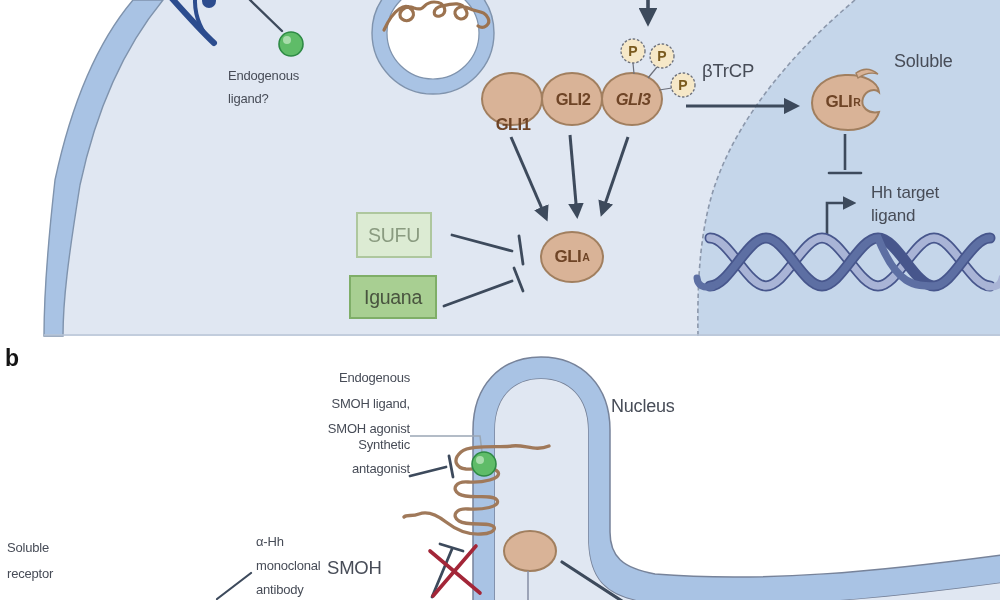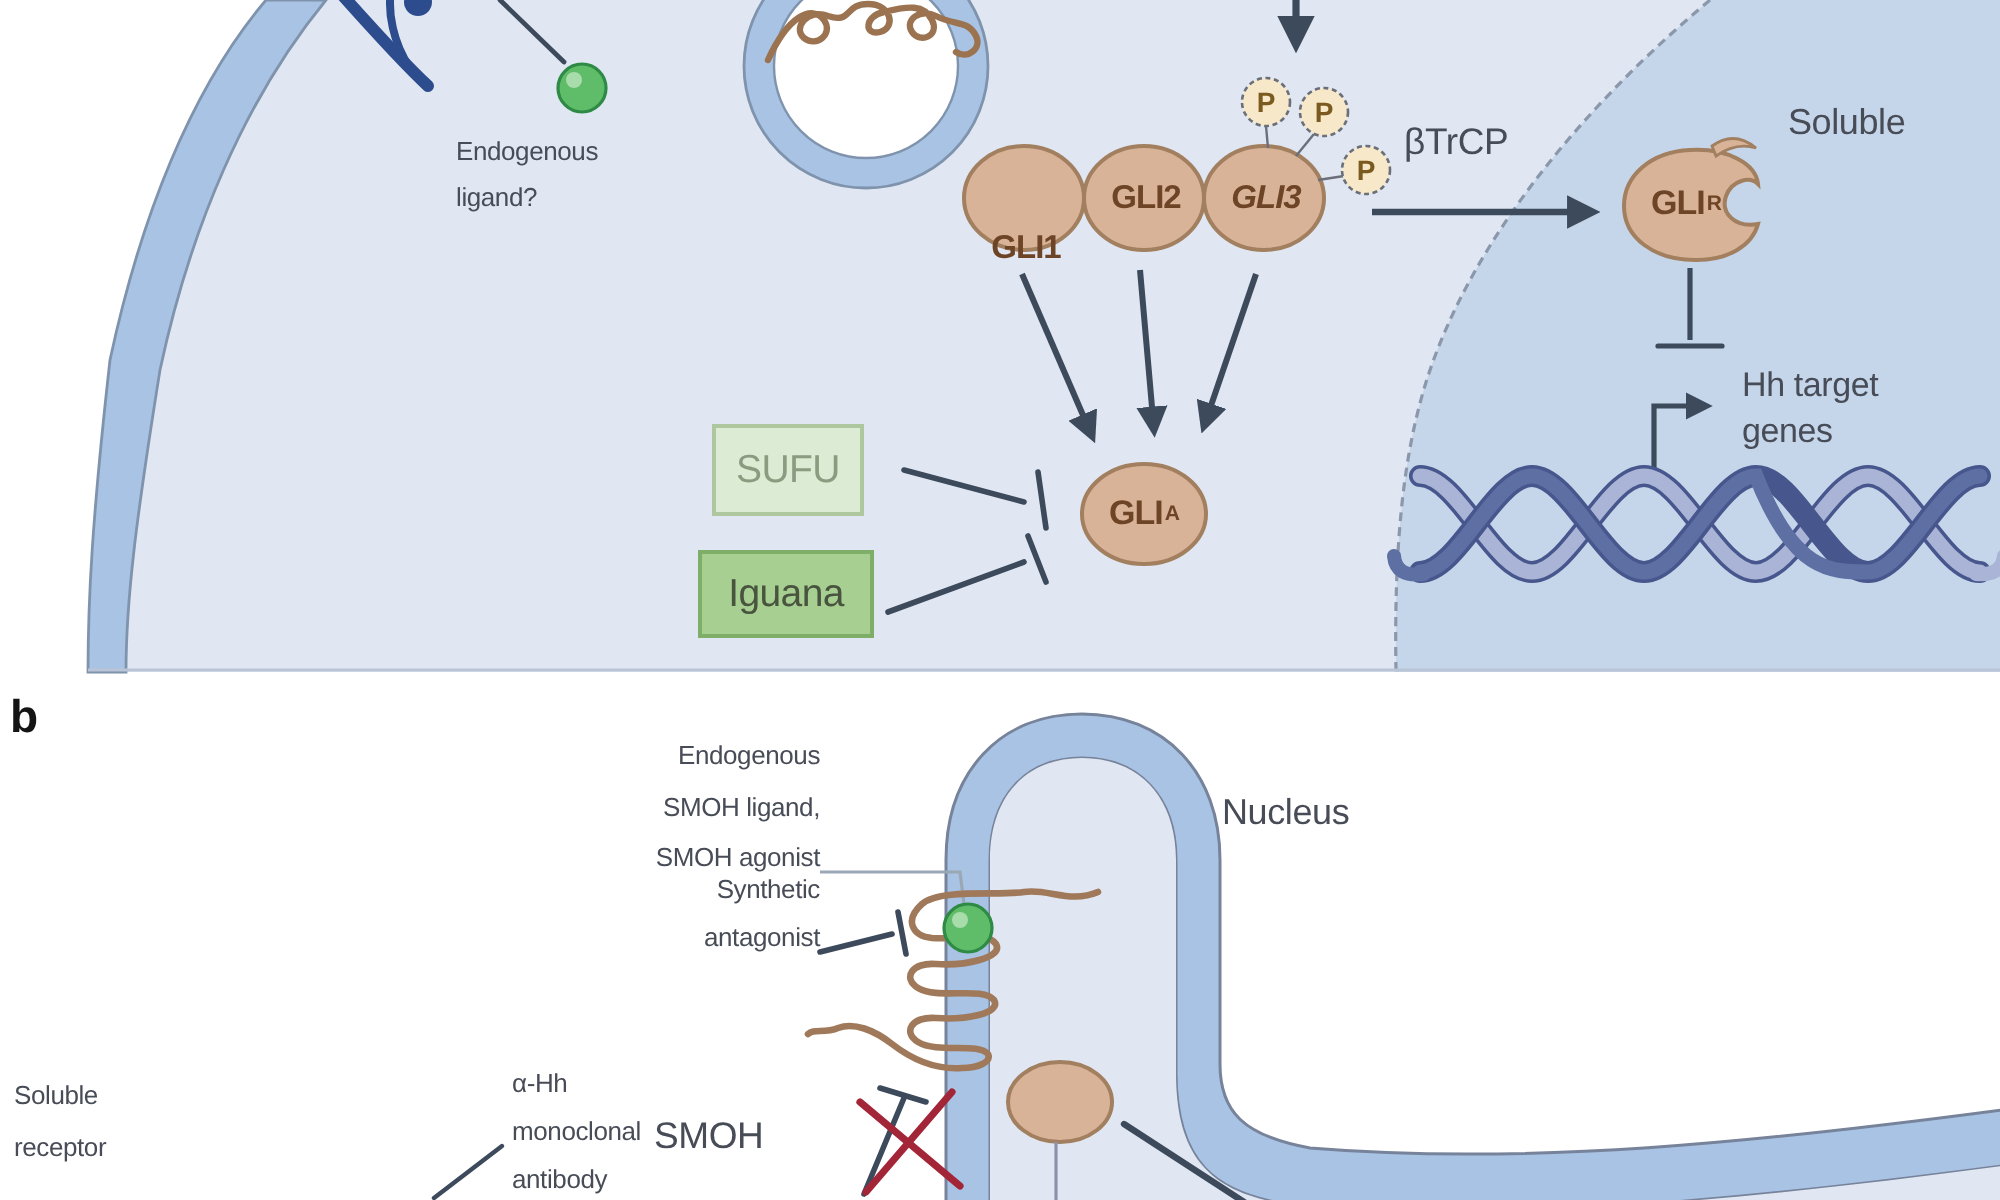--- a/index.html
+++ b/index.html
@@ -172,21 +172,21 @@
 
       <line x1="562" y1="562" x2="622" y2="601" stroke="#3d4a5c" stroke-width="3.2" stroke-linecap="round"></line>
     </g>
   </svg>
 
   <div class="lbl" style="left:228px;top:64px;">Endogenous
 ligand?</div>
   <div class="lbl" style="left:702px;top:59px;font-size:18.5px;">βTrCP</div>
   <div class="lbl" style="left:894px;top:50px;font-size:18px;">Soluble</div>
   <div class="lbl" style="left:871px;top:181px;font-size:17px;">Hh target
-genes</div>
+ligand</div>
 
   <div class="node-text" style="left:484px;top:87px;width:58px;height:24px;font-size:16.5px;margin-top:25px;">GLI1</div>
   <div class="node-text" style="left:544px;top:87px;width:58px;height:24px;font-size:16.5px;">GLI2</div>
   <div class="node-text" style="left:604px;top:87px;width:58px;height:24px;font-size:16.5px;font-style:italic;">GLI3</div>
 
   <div class="p-text" style="left:622px;top:42px;width:22px;height:18px;">P</div>
   <div class="p-text" style="left:651px;top:47px;width:22px;height:18px;">P</div>
   <div class="p-text" style="left:672px;top:76px;width:22px;height:18px;">P</div>
 
   <div class="node-text" style="left:812px;top:90px;width:62px;height:24px;font-size:17px;">

